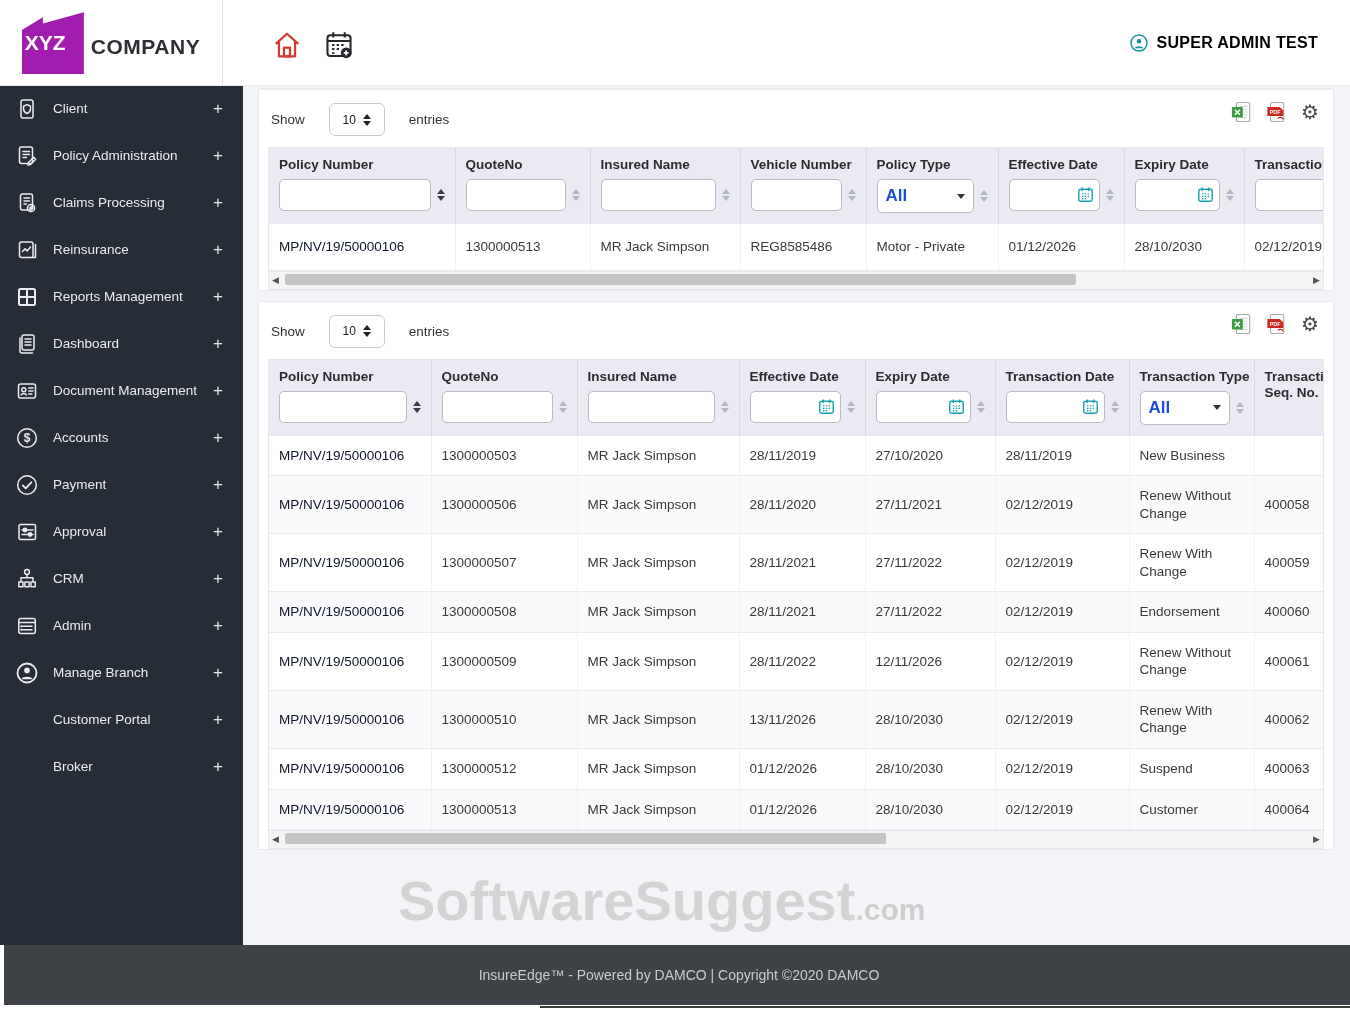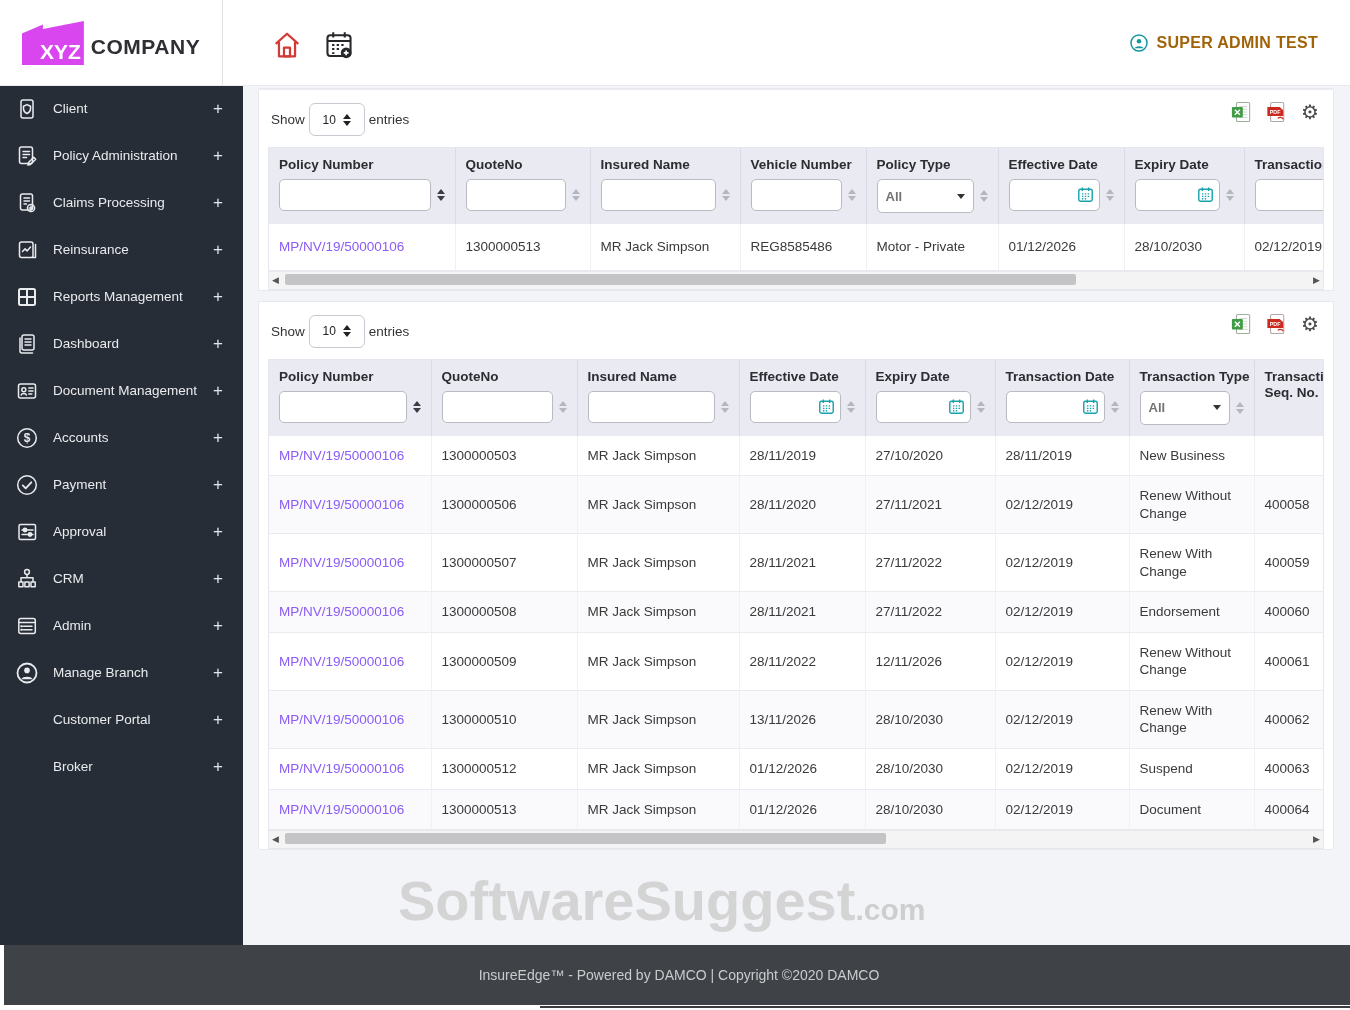--- a/index.html
+++ b/index.html
@@ -4,77 +4,77 @@
 <style>
   html,body{margin:0;padding:0;}
   body{width:1350px;height:1010px;position:relative;overflow:hidden;background:#fff;
        font-family:"Liberation Sans",sans-serif;-webkit-font-smoothing:antialiased;}
 
   
   .topbar{position:absolute;left:0;top:0;width:1350px;height:85px;background:#fff;
           border-bottom:1px solid #e9e9ef;z-index:6;}
   .logo-area{position:absolute;left:0;top:0;width:222px;height:85px;border-right:1px solid #e2e2e6;
              display:flex;align-items:center;justify-content:center;gap:7px;}
-  .logo-flag{width:62px;height:42px;background:#d946ef;display:flex;align-items:flex-end;justify-content:flex-end;
-             clip-path:polygon(0 30%,34% 10%,34% 20%,100% 2%,100% 100%,0 100%);padding-bottom:3px;}
+  .logo-flag{width:62px;height:42px;background:#a21caf;display:flex;align-items:flex-end;justify-content:flex-start;
+             clip-path:polygon(0 30%,34% 10%,34% 20%,100% 2%,100% 100%,0 100%);padding-bottom:21px;}
   .logo-flag span{color:#fff;font-weight:bold;font-size:21px;line-height:1;padding:0 3px;}
   .logo-company{font-size:21px;font-weight:800;color:#2e2e34;letter-spacing:.5px;margin-top:8px;}
   .top-icons{position:absolute;left:272px;top:30px;display:flex;gap:22px;align-items:flex-start;}
   .top-icons .ticon{display:inline-flex;}
   .user-chip{position:absolute;right:32px;top:33px;display:flex;align-items:center;gap:7px;
-             color:#a16207;font-weight:bold;font-size:16px;letter-spacing:.3px;}
+             color:#000000;font-weight:bold;font-size:16px;letter-spacing:.3px;}
 
   
   .sidebar{position:absolute;left:0;top:85px;width:243px;height:860px;background:#272d37;z-index:5;}
   .side-item{display:flex;align-items:center;height:47px;padding:0 20px 0 14px;color:#e9ebee;
              font-size:13.5px;cursor:pointer;}
   .side-item .sicon{width:26px;height:26px;margin-right:13px;flex:none;display:flex;align-items:center;justify-content:center;}
   .side-item .plus{margin-left:auto;font-size:17px;font-weight:400;color:#e2e5e9;}
   .side-item.sub{padding-left:53px;}
   .side-item.faded{opacity:.26;}
 
   
   .main{position:absolute;left:243px;top:85px;width:1107px;height:860px;background:#f3f4f8;overflow:hidden;}
   .card{background:#fff;border:1px solid #e8e8ef;border-radius:2px;margin:0 16px 0 15px;position:relative;}
   .card1{margin-top:3px;}
   .card2{margin-top:10px;}
   .card-title{color:#7c5fd6;font-weight:bold;font-size:15.5px;padding:21px 20px 15px;}
   .title-rule{border-top:1px solid #ececf2;}
-  .show-row{display:flex;align-items:center;gap:4px;padding:13px 12px 11px;font-size:13.5px;color:#333;position:relative;}
+  .show-row{display:flex;align-items:center;gap:24px;padding:13px 12px 11px;font-size:13.5px;color:#333;position:relative;}
   .page-size{border:1px solid #c9c9d2;border-radius:6px;width:54px;height:31px;display:flex;align-items:center;
              justify-content:center;gap:7px;font-size:12px;color:#222;background:#fff;cursor:pointer;}
   .carets{display:flex;flex-direction:column;gap:2px;}
   .export-icons{position:absolute;right:14px;top:11px;display:flex;gap:15px;align-items:center;}
   .gear{font-size:20px;color:#4a4a4a;line-height:1;cursor:pointer;}
 
   
   .table-clip{margin:0 9px;overflow:hidden;border:1px solid #e6e6ee;border-bottom:none;}
   table{border-collapse:collapse;table-layout:fixed;font-size:13.5px;color:#3a3a3a;}
   th{background:#e9eaf2;text-align:left;vertical-align:top;padding:9px 10px 11px;border-right:1px solid #d9dae5;
      font-size:13.5px;color:#2c2c31;overflow:hidden;}
   th .lbl{font-weight:bold;white-space:nowrap;}
   th .lbl.wrap{white-space:normal;line-height:1.25;}
   th .flt-row{display:flex;align-items:center;gap:6px;margin-top:7px;}
   input.flt{height:32px;border:1px solid #b9bac2;border-radius:5px;background:#fff;flex:1;min-width:0;
             padding:0 6px;font-size:13px;box-sizing:border-box;}
   .sel{height:32px;border:1px solid #b9bac2;border-radius:5px;background:#fff;display:flex;align-items:center;
-       justify-content:space-between;padding:0 8px;flex:1;min-width:0;cursor:pointer;font-size:13px;color:#737373;}
+       justify-content:space-between;padding:0 8px;flex:1;min-width:0;cursor:pointer;font-size:17px;color:#1d4ed8;}
   .datebox{position:relative;flex:1;min-width:0;display:flex;}
   .datebox input.flt{padding-right:26px;width:100%;}
   .datebox .calw{position:absolute;right:6px;top:7px;pointer-events:auto;cursor:pointer;display:flex;}
   .sortg{display:flex;flex-direction:column;gap:2px;flex:none;color:#b4b6c0;cursor:pointer;}
   .sortg.active{color:#3c3c44;}
   .tri{width:0;height:0;border-left:4.5px solid transparent;border-right:4.5px solid transparent;}
   .tri.up{border-bottom:5px solid currentColor;}
   .tri.down{border-top:5px solid currentColor;}
   td{background:#fff;border-bottom:1px solid #eaeaf1;border-right:1px solid #f0f1f6;padding:11px 10px;
      vertical-align:middle;overflow:hidden;line-height:1.3;}
   .t1 td{padding:14px 10px;}
   tbody tr:nth-child(even) td{background:#fafafc;}
-  a.plink{color:#8b5cf6;text-decoration:none;cursor:pointer;}
+  a.plink{color:#0f172a;text-decoration:none;cursor:pointer;}
 
   .hscroll{height:17px;margin:0 9px;background:#f4f4f5;border:1px solid #e7e7ec;position:relative;}
   .hscroll .thumb{position:absolute;top:2px;height:11px;background:#c4c4c6;border-radius:2px;}
   .hscroll .arr{position:absolute;top:1px;font-size:9px;color:#555;line-height:14px;}
   .hscroll .arr.l{left:3px;} .hscroll .arr.r{right:3px;}
 
   .showing-row{display:flex;justify-content:space-between;align-items:center;padding:12px 12px 16px;
                font-size:13.5px;color:#333;}
   .pager{display:flex;align-items:center;gap:3px;}
   .pg-btn{background:#e4e4e4;border:1px solid #d2d2d2;color:#8e8e8e;font-size:13px;padding:6px 13px;
@@ -681,21 +681,21 @@
                 <td>Suspend</td>
                 <td>400063</td>
               </tr>
               <tr>
                 <td><a class="plink">MP/NV/19/50000106</a></td>
                 <td>1300000513</td>
                 <td>MR Jack Simpson</td>
                 <td>01/12/2026</td>
                 <td>28/10/2030</td>
                 <td>02/12/2019</td>
-                <td>Document</td>
+                <td>Customer</td>
                 <td>400064</td>
               </tr>
             </tbody>
           </table>
         </div>
         <div class="hscroll">
           <span class="arr l">◀</span>
                   <span class="arr r">▶</span>
                   <span class="thumb" style="left:16px;width:57%"></span>
         </div>

